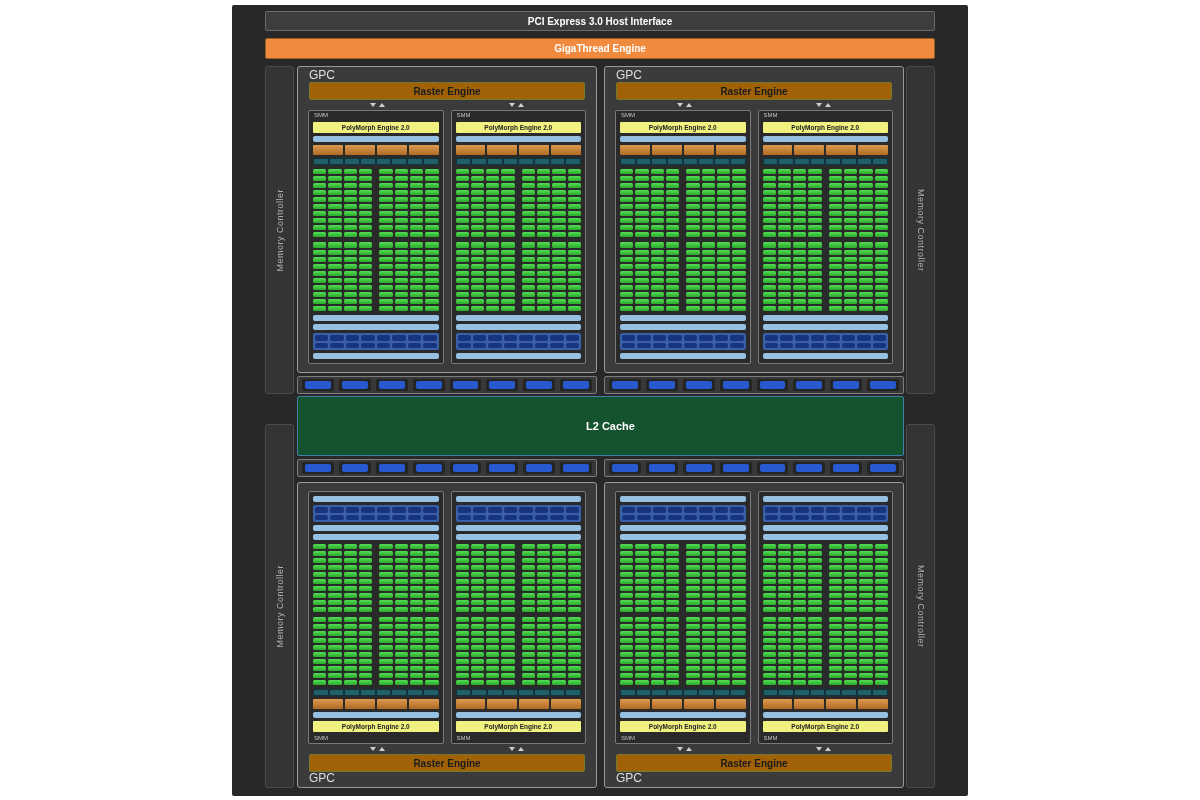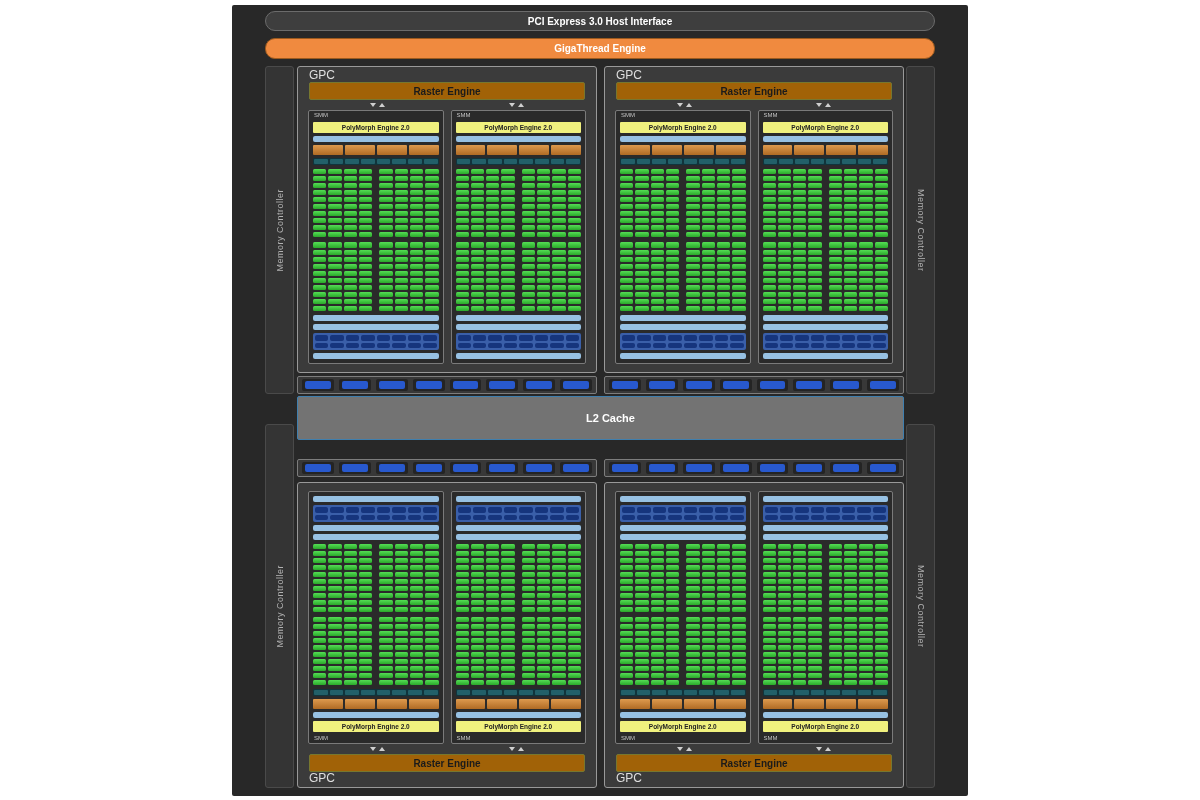--- a/index.html
+++ b/index.html
@@ -2,21 +2,21 @@
 <html><head>
 <meta charset="utf-8">
 <style>
   * { margin:0; padding:0; box-sizing:border-box; }
   html,body { background:#ffffff; }
   body { font-family:"Liberation Sans","DejaVu Sans",sans-serif; }
   .page { position:relative; width:1200px; height:800px; background:#ffffff; overflow:hidden; }
 
   .chip { position:absolute; left:232px; top:5px; width:736px; height:791px; background:#282828; border-radius:2px; }
 
-  .bar { position:absolute; left:33px; width:670px; display:flex; align-items:center; justify-content:center; border-radius:10px; }
+  .bar { position:absolute; left:33px; width:670px; display:flex; align-items:center; justify-content:center; border-radius:2px; }
   .pci  { top:6px;  height:20px; background:#3e3e3e; border:1px solid #6b6b6b; color:#ffffff; font-size:10px; font-weight:bold; }
   .giga { top:33px; height:21px; background:#f08a3f; border:1px solid #9c5a1e; color:#ffffff; font-size:10px; font-weight:bold; }
 
   .mem-strip { position:absolute; width:29px; background:#343434; border:1px solid #4a4a4a; border-radius:3px; display:flex; align-items:center; justify-content:center; }
   .mem-strip span { writing-mode:vertical-rl; color:#b2b2b2; font-size:9px; letter-spacing:.5px; white-space:nowrap; }
   .mem-strip.left span { transform:rotate(180deg); }
   .pos-tl { left:33px;  top:61px;  height:328px; }
   .pos-tr { left:674px; top:61px;  height:328px; }
   .pos-bl { left:33px;  top:419px; height:364px; }
   .pos-br { left:674px; top:419px; height:364px; }
@@ -56,21 +56,21 @@
   .pill-block { flex:0 0 17px; background:#3a5fa9; border-radius:2px; padding:2px; display:grid; grid-template-columns:repeat(8,1fr); grid-auto-rows:1fr; gap:2px; }
   .sm-pill { background:#16357d; border-radius:2px; }
 
   .pill-band { position:absolute; left:65px; width:607px; height:18px; display:flex; gap:7px; }
   .band-top { top:371px; }
   .band-bottom { top:454px; }
   .pill-box { flex:1; background:#383838; border:1px solid #7d7d7d; border-radius:2px; display:flex; gap:5px; padding:2px 4px; }
   .pill-slot { flex:1; background:#242424; border-radius:2px; padding:2px 3px; }
   .rop-pill { width:100%; height:100%; background:#2859ce; border-radius:2px; }
 
-  .l2 { position:absolute; left:65px; top:391px; width:607px; height:44px; background:#737373; border:1px solid #3f7fae; border-radius:2px; display:flex; align-items:center; justify-content:center; color:#ffffff; font-weight:bold; font-size:11px;padding-left:20px; }
+  .l2 { position:absolute; left:65px; top:391px; width:607px; height:60px; background:#14532d; border:1px solid #3f7fae; border-radius:2px; display:flex; align-items:center; justify-content:center; color:#ffffff; font-weight:bold; font-size:11px;padding-left:20px; }
 </style>
 </head>
 <body>
 
 <div class="page">
   <div class="chip">
 
     <div class="bar pci">
       <span>PCI Express 3.0 Host Interface</span>
     </div>

